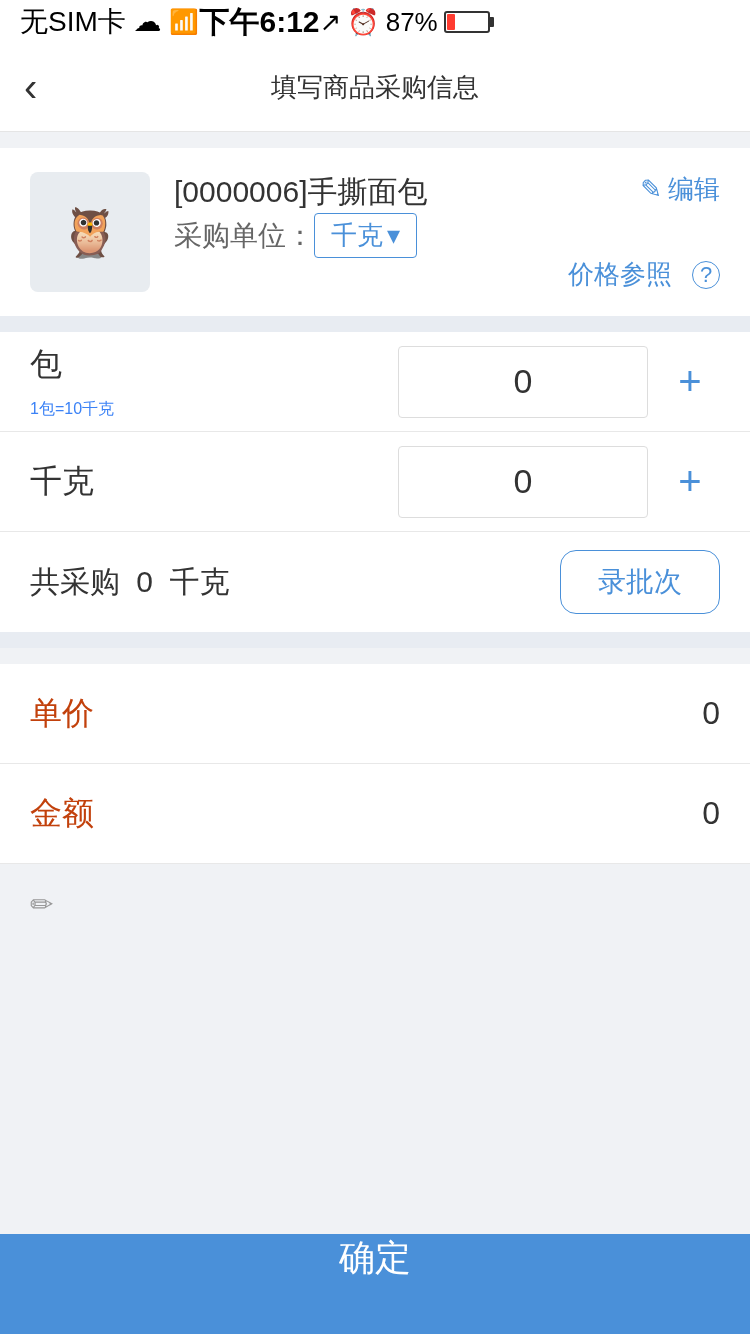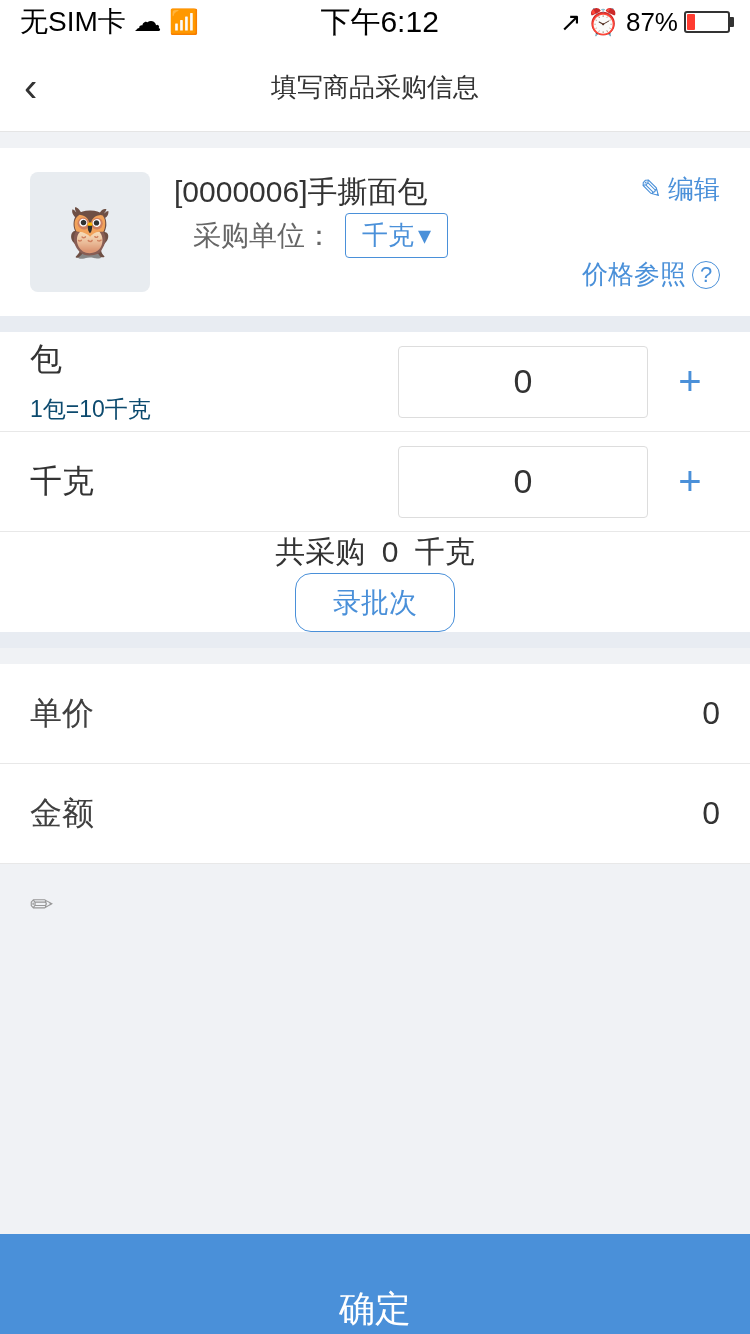--- a/index.html
+++ b/index.html
@@ -13,27 +13,26 @@
       color: #333;
     }
 
     
     .status-bar {
       width: 750px;
       height: 44px;
       background: #fff;
       display: flex;
       align-items: center;
-      justify-content: space-between;
       padding: 0 20px;
       font-size: 28px;
       color: #000;
     }
     .status-left { display: flex; align-items: center; gap: 8px; }
-    .status-center { font-size: 30px; font-weight: 400; }
+    .status-center { font-size: 30px; font-weight: 700; }
     .status-right { display: flex; align-items: center; gap: 6px; font-size: 26px; }
     .battery-icon {
       display: inline-block;
       width: 46px;
       height: 22px;
       border: 2px solid #333;
       border-radius: 3px;
       position: relative;
     }
     .battery-icon::after {
@@ -111,24 +110,22 @@
       flex: 1;
     }
     .product-name {
       font-size: 30px;
       color: #333;
       padding-right: 100px;
     }
     .unit-row {
       display: flex;
       align-items: center;
-      gap: 12px;
       font-size: 28px;
       color: #666;
-      margin-left: 19px;
     }
     .unit-select {
       border: 1px solid #4a90d9;
       border-radius: 4px;
       padding: 4px 16px;
       color: #4a90d9;
       font-size: 26px;
       background: #fff;
       display: flex;
       align-items: center;
@@ -147,21 +144,21 @@
       cursor: pointer;
     }
     .price-ref {
       position: absolute;
       bottom: 24px;
       right: 30px;
       color: #4a90d9;
       font-size: 26px;
       display: flex;
       align-items: center;
-      gap: 6px;
+      gap: 20px;
       cursor: pointer;
     }
 
     
     .section-divider {
       height: 16px;
       background: #e8ecf2;
     }
 
     
@@ -178,22 +175,22 @@
     .input-label {
       display: flex;
       flex-direction: column;
       min-width: 120px;
     }
     .label-main {
       font-size: 32px;
       color: #333;
     }
     .label-sub {
-      font-size: 23px;
-      color: #0c4a6e;
+      font-size: 16px;
+      color: #3b82f6;
       margin-top: 12px;
     }
     .input-field {
       flex: 1;
       display: flex;
       align-items: center;
       justify-content: flex-end;
       gap: 12px;
     }
     .qty-input {
@@ -222,21 +219,20 @@
     }
 
     
     .total-row {
       background: #fff;
       display: flex;
       align-items: center;
       justify-content: space-between;
       padding: 0 30px;
       height: 100px;
-      flex-direction: column;
     }
     .total-text {
       font-size: 30px;
       color: #333;
     }
     .batch-btn {
       width: 160px;
       height: 64px;
       border: 1px solid #4a90d9;
       border-radius: 16px;
@@ -257,21 +253,21 @@
     .price-row {
       display: flex;
       align-items: center;
       justify-content: space-between;
       padding: 0 30px;
       height: 100px;
       border-bottom: 1px solid #e8e8e8;
     }
     .price-label {
       font-size: 32px;
-      color: #404040;
+      color: #c2410c;
     }
     .price-value {
       font-size: 32px;
       color: #333;
     }
 
     
     .note-section {
       background: #f0f2f5;
       padding: 24px 30px;
@@ -297,21 +293,21 @@
     }
 
     
     .confirm-bar {
       position: fixed;
       bottom: 0;
       width: 750px;
       height: 100px;
       background: #4a90d9;
       display: flex;
-      align-items: flex-end;
+      align-items: flex-start;
       justify-content: center;
       cursor: pointer;
     }
     .confirm-text {
       font-size: 36px;
       color: #fff;
       font-weight: 400;
     }
 
     

